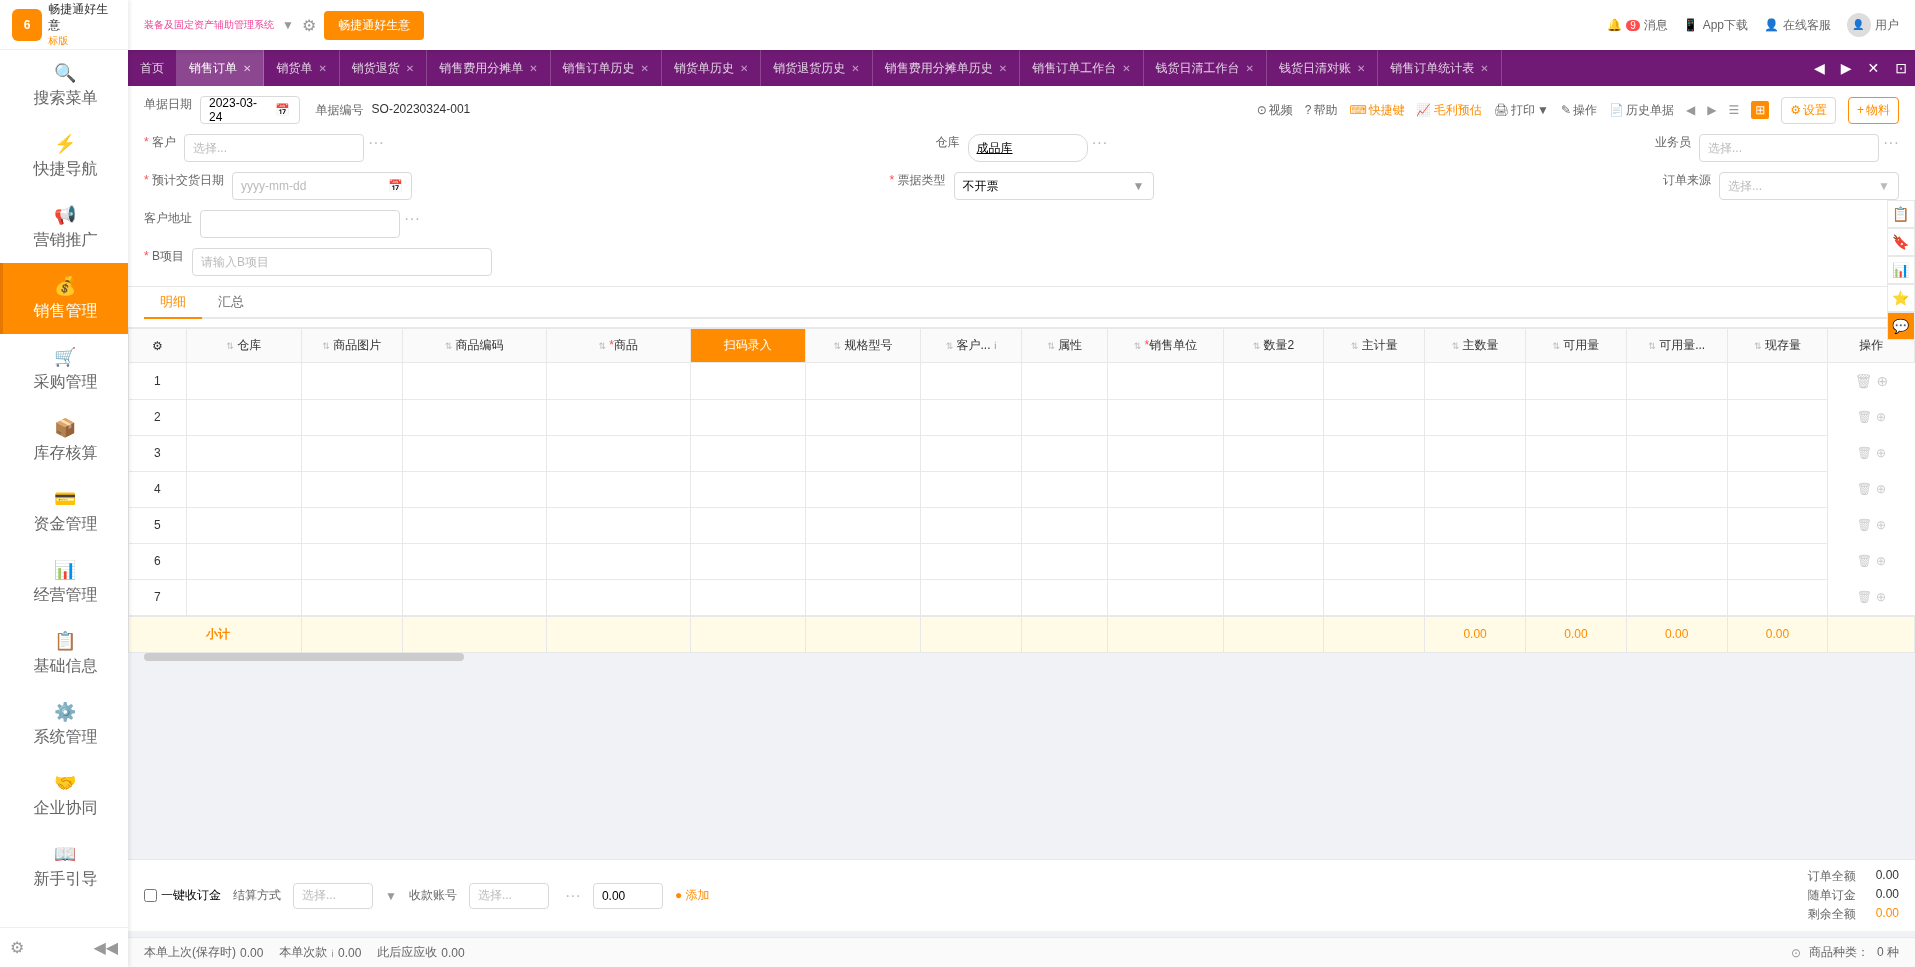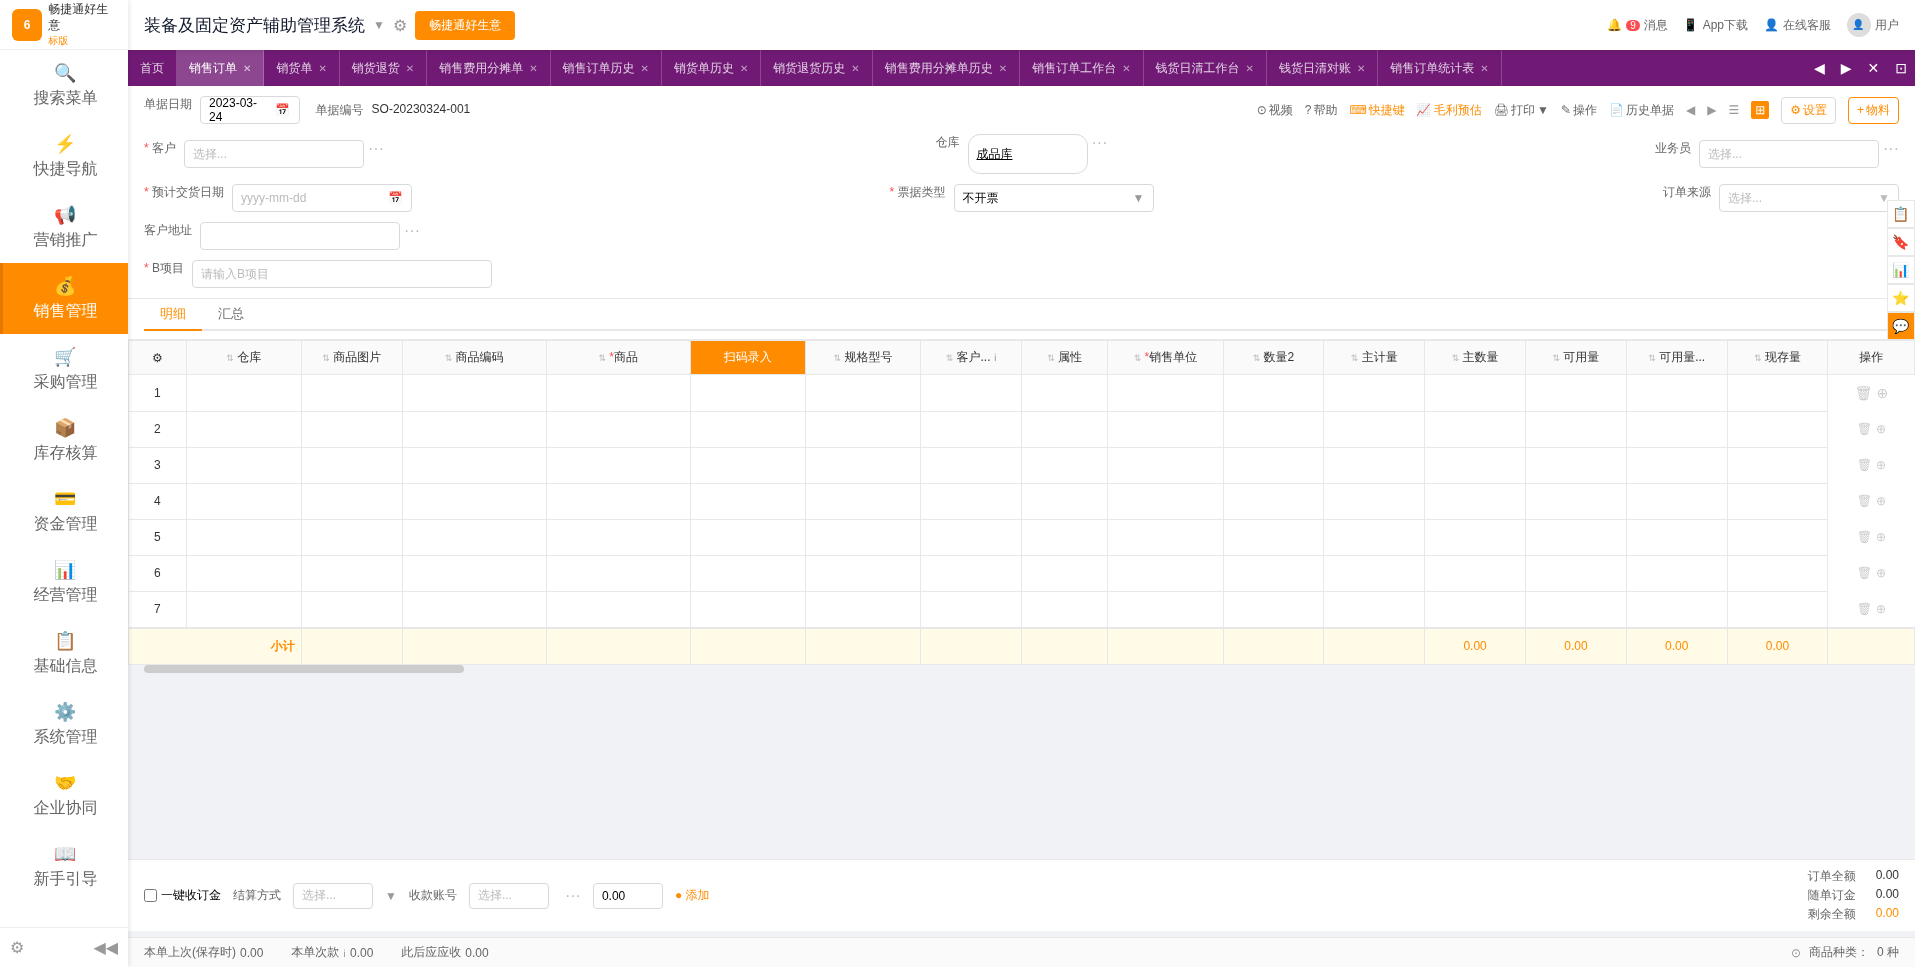--- a/index.html
+++ b/index.html
@@ -28,21 +28,21 @@
     .nav-item .nav-label { font-size: 16px; text-align: center; }
     .sidebar-bottom { padding: 10px; display: flex; align-items: center; justify-content: space-between; border-top: 1px solid #eee; }
 
     
     .top-header {
       position: fixed; left: 128px; top: 0; right: 0; height: 50px;
       background: #fff; display: flex; align-items: center; justify-content: space-between;
       padding: 0 16px; box-shadow: 0 2px 4px rgba(0,0,0,0.08); z-index: 99;
     }
     .header-left { display: flex; align-items: center; gap: 8px; }
-    .system-name { font-size: 17px; color: #0f172a; }
+    .system-name { font-size: 10px; color: #ec4899; }
     .header-btn { background: #ff8c00; color: white; border: none; padding: 6px 14px; border-radius: 4px; cursor: pointer; font-size: 12px; }
     .header-right { display: flex; align-items: center; gap: 16px; color: #666; }
     .header-icon-item { display: flex; align-items: center; gap: 4px; cursor: pointer; font-size: 12px; }
 
     
     .tab-bar {
       position: fixed; left: 128px; top: 50px; right: 0; height: 36px;
       background: #701a75; display: flex; align-items: center; overflow: hidden; z-index: 98;
     }
     .tab-item {
@@ -99,21 +99,21 @@
       background: white; border-top: 1px solid #e8e8e8; padding: 8px 16px;
       display: flex; align-items: center; gap: 12px;
     }
     .checkbox-item { display: flex; align-items: center; gap: 4px; }
     .add-btn { color: #ff8c00; cursor: pointer; font-size: 12px; }
 
     
     .status-bar {
       position: absolute; bottom: 0; left: 0; right: 0;
       background: #fafafa; border-top: 1px solid #e8e8e8; padding: 6px 16px;
-      display: flex; align-items: center; gap: 28px; font-size: 12px; color: #666;
+      display: flex; align-items: center; gap: 16px; font-size: 12px; color: #666;
     }
     .status-item { display: flex; align-items: center; gap: 4px; }
     .amount-summary { display: flex; flex-direction: column; gap: 2px; font-size: 12px; }
     .amount-row { display: flex; justify-content: space-between; gap: 20px; }
     .amount-label { color: #666; }
     .amount-value { color: #333; }
     .btn-discard { border: 1px solid #d9d9d9; background: white; padding: 6px 16px; border-radius: 4px; cursor: pointer; color: #666; font-size: 12px; }
     .btn-save-draft { border: 1px solid #ff8c00; background: white; padding: 6px 16px; border-radius: 4px; cursor: pointer; color: #ff8c00; font-size: 12px; }
     .btn-save-new { background: #ff8c00; color: white; border: none; padding: 6px 16px; border-radius: 4px; cursor: pointer; font-size: 12px; }
 
@@ -332,21 +332,21 @@
     <div class="form-row">
       <div class="form-field" style="flex:1.2;">
         <span class="form-label required">客户</span>
         <span style="border:1px solid #d9d9d9;border-radius:4px;padding:4px 8px;background:white;min-width:180px;height:28px;display:flex;align-items:center;color:#bbb;">
           <span>选择...</span>
         </span>
         <span class="form-dots">···</span>
       </div>
       <div class="form-field" style="flex:1.2;justify-content:center;">
         <span class="form-label">仓库</span>
-        <span style="border:1px solid #d9d9d9;border-radius:12px;padding:4px 8px;background:white;min-width:120px;height:40px;display:flex;align-items:center;text-decoration:underline;">
+        <span style="border:1px solid #d9d9d9;border-radius:12px;padding:4px 8px;background:white;min-width:120px;height:28px;display:flex;align-items:center;text-decoration:underline;">
           <span>成品库</span>
         </span>
         <span class="form-dots">···</span>
       </div>
       <div class="form-field" style="flex:1.2;justify-content:flex-end;">
         <span class="form-label">业务员</span>
         <span style="border:1px solid #d9d9d9;border-radius:4px;padding:4px 8px;background:white;min-width:180px;height:28px;display:flex;align-items:center;color:#bbb;">
           <span>选择...</span>
         </span>
         <span class="form-dots">···</span>
@@ -624,21 +624,21 @@
             <td></td>
             <td></td>
             <td></td>
           <td style="display:flex;align-items:center;justify-content:center;gap:4px;border:none;">
               <span style="color:#ccc;cursor:pointer;">🗑</span>
               <span style="color:#ccc;cursor:pointer;">⊕</span>
             </td>
         </tr>
 
         <tr class="subtotal-row">
-          <td colspan="2" style="text-align:right;padding-left:12px;background:#fffbe6;">
+          <td colspan="2" style="text-align:center;padding-left:12px;background:#fffbe6;">
             <span class="subtotal-label">小计</span>
           </td>
           <td style="background:#fffbe6;"></td>
           <td style="background:#fffbe6;"></td>
           <td style="background:#fffbe6;"></td>
           <td style="background:#fffbe6;"></td>
           <td style="background:#fffbe6;"></td>
           <td style="background:#fffbe6;"></td>
           <td style="background:#fffbe6;"></td>
           <td style="background:#fffbe6;"></td>

